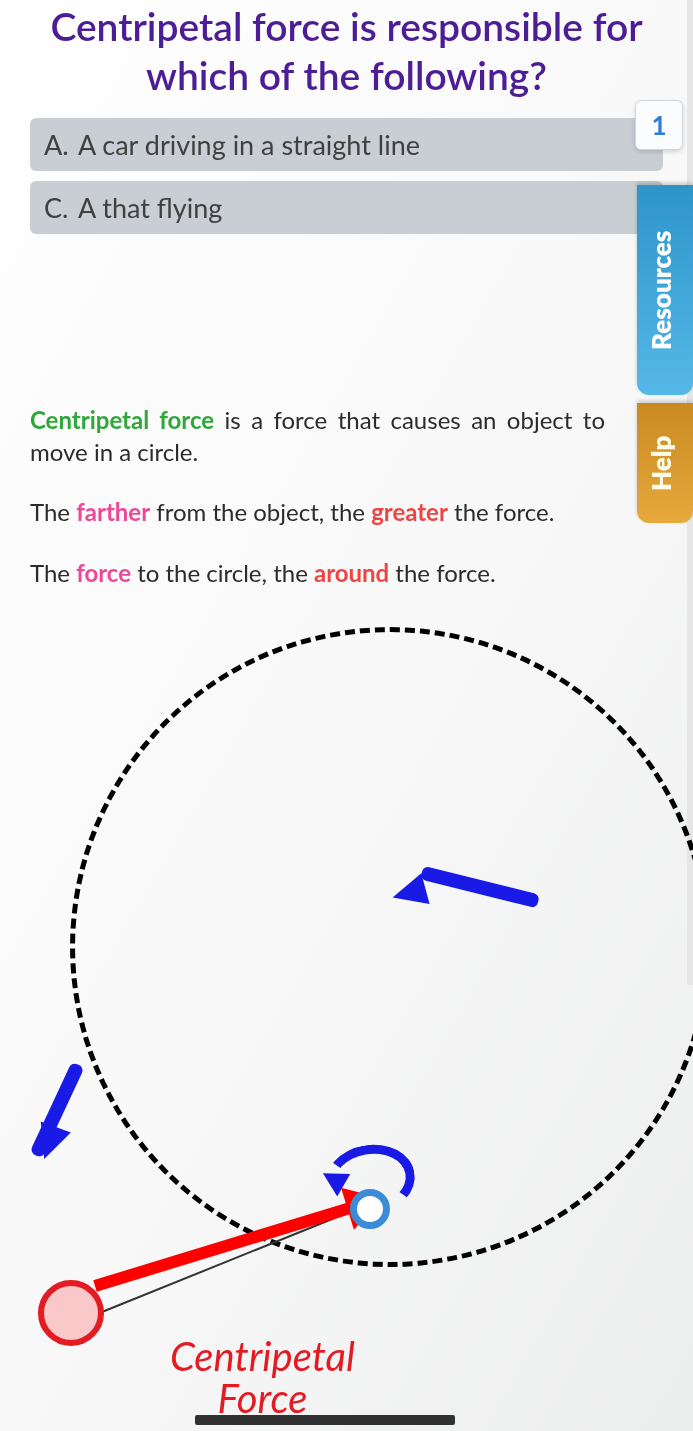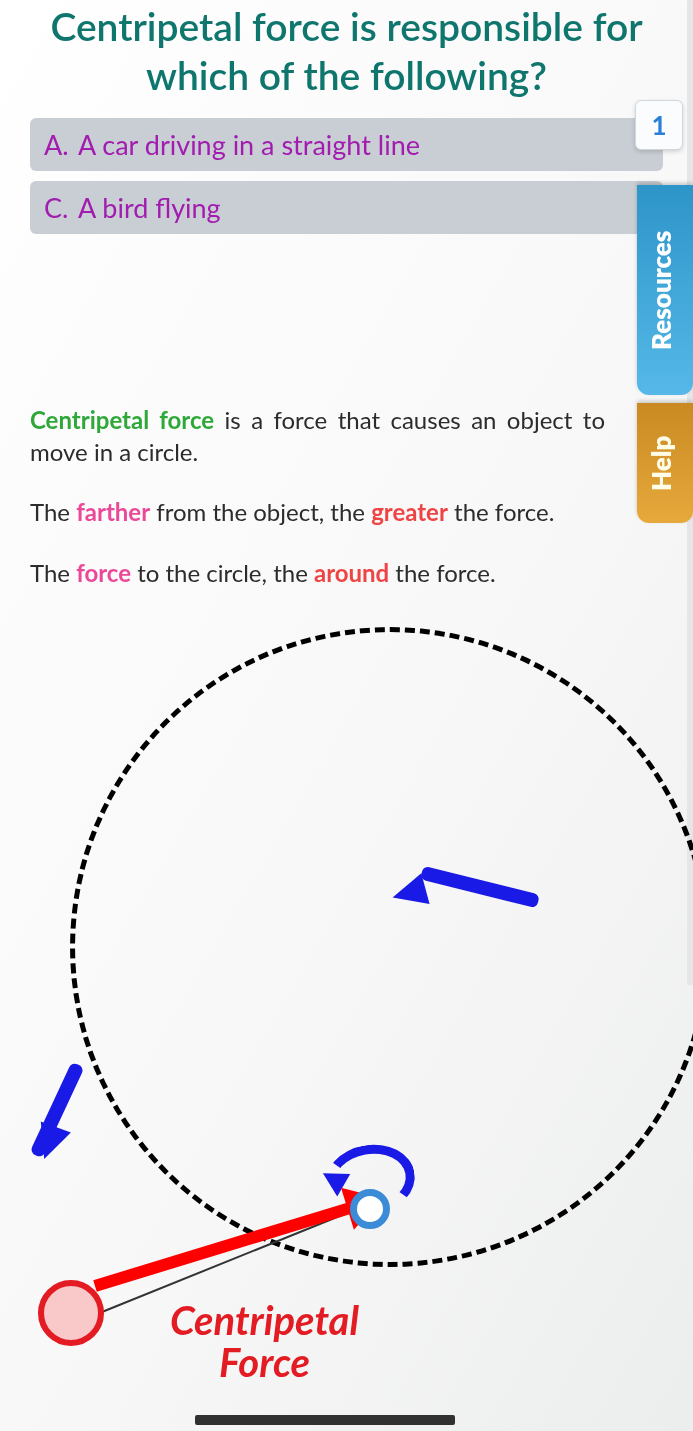--- a/index.html
+++ b/index.html
@@ -1,21 +1,21 @@
 <!DOCTYPE html>
 <html><head>
 <meta charset="utf-8">
 <style>
   * { box-sizing: border-box; margin: 0; padding: 0; }
   html, body { width: 693px; height: 1431px; font-family: "Segoe UI", "Lato", Arial, sans-serif; background: #fff; overflow: hidden; }
   body { background: linear-gradient(120deg, #ffffff 0%, #f7f7f8 60%, #eceded 100%); position: relative; }
   .scroll-track { position: absolute; right: 0; top: 0; width: 6px; height: 985px; background: #e6e6e7; }
-  .question { text-align: center; font-size: 39px; font-weight: 600; color: #0f766e; line-height: 1.25; padding: 2px 30px 18px 30px; }
+  .question { text-align: center; font-size: 39px; font-weight: 600; color: #4c1d95; line-height: 1.25; padding: 2px 30px 18px 30px; }
   .answers { padding: 0 30px 0 30px; }
-  .answer { background: #c9ced4; border-radius: 6px; padding: 10px 14px; margin-bottom: 10px; font-size: 27px; color: #a21caf; cursor: pointer; }
+  .answer { background: #c9ced4; border-radius: 6px; padding: 10px 14px; margin-bottom: 10px; font-size: 27px; color: #404040; cursor: pointer; }
   .answer .letter { display: inline-block; width: 34px; }
   .badge { position: absolute; right: 10px; top: 100px; width: 48px; height: 50px; background: #fafcfe; border: 1px solid #cfd6dc; border-radius: 6px; box-shadow: 0 2px 4px rgba(0,0,0,.15); display:flex; align-items:center; justify-content:center; }
   .badge-inner { font-size: 26px; font-weight: 700; color: #2b7fd8; }
   .side-tabs { position: absolute; right: 0; top: 185px; width: 56px; display:flex; flex-direction:column; }
   .tab { writing-mode: vertical-rl; transform: rotate(180deg); text-align: center; font-weight: 800; font-size: 26px; color: #fff; padding: 16px 8px; border-top-right-radius: 12px; border-top-left-radius: 12px; margin-bottom: 8px; box-shadow: 0 2px 4px rgba(0,0,0,.2); cursor:pointer; }
   .tab.resources { background: linear-gradient(#55b8e8,#2e95c9); height: 210px; }
   .tab.help { background: linear-gradient(#e7a93c,#c98a22); height: 120px; color:#fffde8; }
   .content { padding: 160px 88px 0 30px; font-size: 24px; color: #2c2c2c; line-height: 1.35; }
   .content p { margin-bottom: 28px; text-align: justify; }
   .green { color: #2fa83a; font-weight: 700; }
@@ -29,36 +29,36 @@
   .red-arrow:after { content:""; position:absolute; right:-20px; top:-16px; border-left:36px solid #ff0000; border-top:22px solid transparent; border-bottom:22px solid transparent; }
   .line { position:absolute; left:97px; top:1313px; width:285px; height:2px; background:#333; transform-origin:left center; transform:rotate(-22deg); }
   .blue-arc { position:absolute; left:325px; top:1145px; width:90px; height:70px; border:9px solid #1a1ae6; border-left-color:transparent; border-bottom-color:transparent; border-radius:50%; transform:rotate(-10deg); }
   .blue-arc:after { content:""; position:absolute; left:-12px; top:6px; border-right:24px solid #1a1ae6; border-top:13px solid transparent; border-bottom:13px solid transparent; transform:rotate(40deg); }
   .top-arrow { position:absolute; left:392px; top:877px; width:30px; height:30px; }
   .top-arrow:before { content:""; position:absolute; border-right:34px solid #1a1ae6; border-top:16px solid transparent; border-bottom:16px solid transparent; transform:rotate(-15deg); }
   .left-arrow { position:absolute; left:34px; top:1126px; width:30px; height:30px; }
   .left-arrow:before { content:""; position:absolute; border-top:34px solid #1a1ae6; border-left:16px solid transparent; border-right:16px solid transparent; transform:rotate(20deg); }
   .tail1 { position:absolute; left:420px; top:880px; width:120px; height:14px; background:#1a1ae6; transform:rotate(14deg); border-radius:6px;}
   .tail2 { position:absolute; left:50px; top:1060px; width:14px; height:100px; background:#1a1ae6; transform:rotate(25deg); border-radius:6px;}
-  .cap-label { position:absolute; left:170px; top:1299px; font-size:40px; font-weight:700; font-style:italic; color:#e31b23; text-align:center; line-height:1.05; }
+  .cap-label { position:absolute; left:170px; top:1335px; font-size:40px; font-weight:400; font-style:italic; color:#e31b23; text-align:center; line-height:1.05; }
   .bottom-bar { position:absolute; left:195px; top:1415px; width:260px; height:10px; background:#313131; border-radius:2px; }
 </style>
 </head>
 <body>
 
 <div class="scroll-track"></div>
 
 <h1 class="question">Centripetal force is responsible for which of the following?</h1>
 
 <div class="answers">
   <div class="answer">
     <span class="letter">A.</span><span>A car driving in a straight line</span>
   </div>
   <div class="answer">
-    <span class="letter">C.</span><span>A bird flying</span>
+    <span class="letter">C.</span><span>A that flying</span>
   </div>
 </div>
 
 <div class="badge">
   <span class="badge-inner">1</span>
 </div>
 
 <div class="side-tabs">
   <div class="tab resources">Resources</div>
   <div class="tab help">Help</div>

